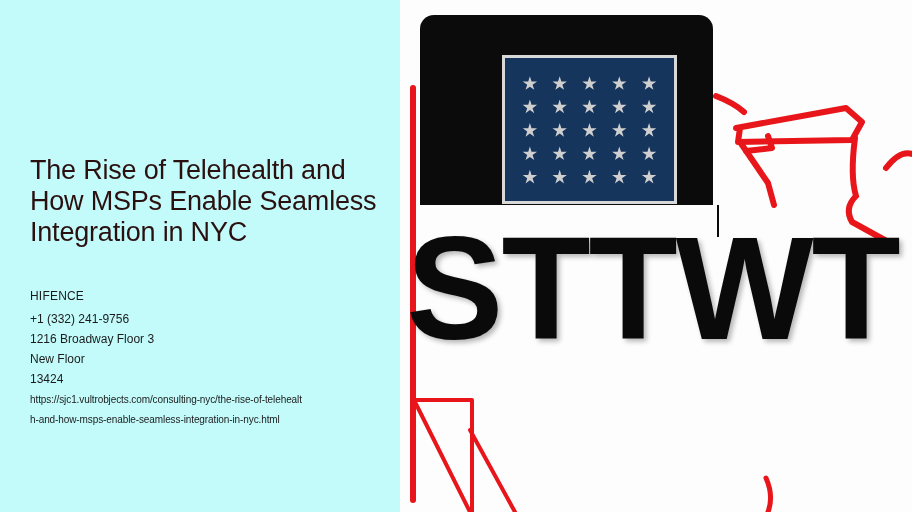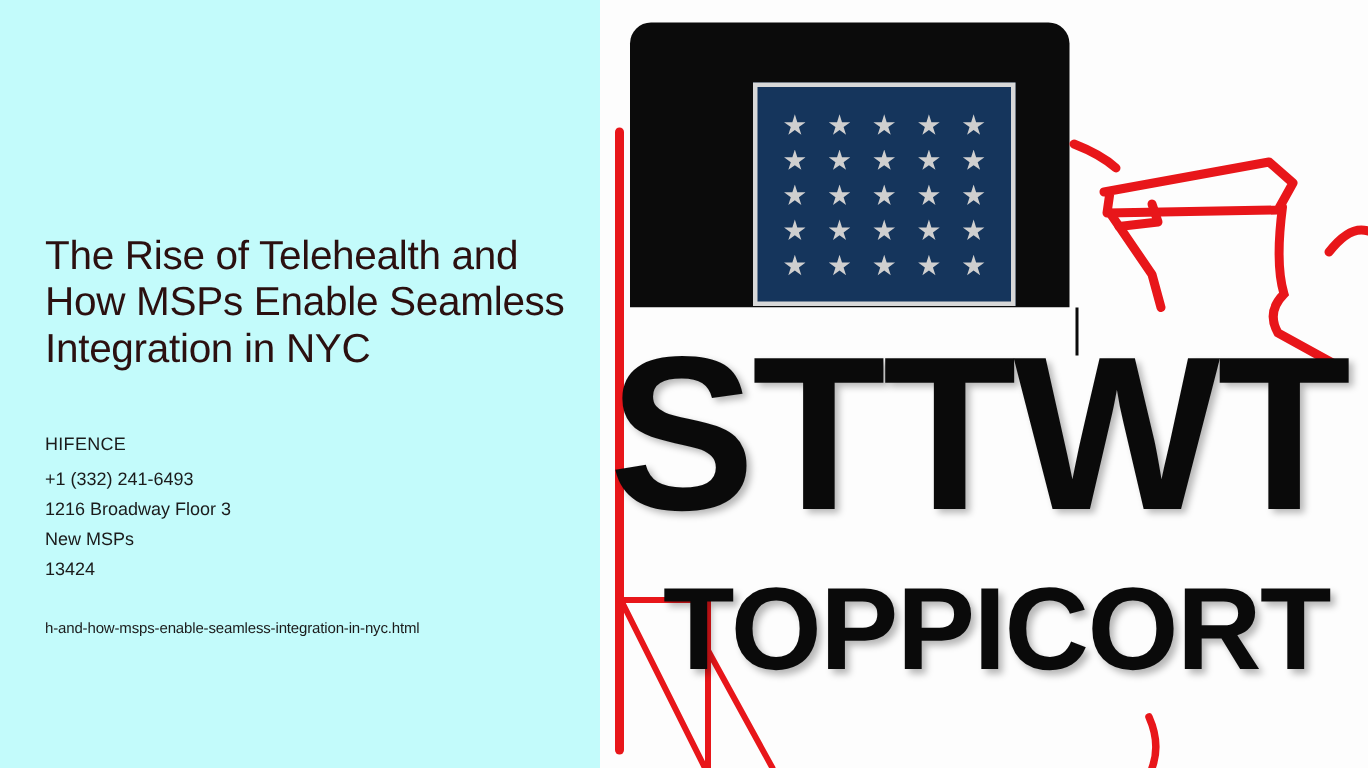--- a/index.html
+++ b/index.html
@@ -177,28 +177,29 @@
 <body>
 
 <div id="page">
 
   <div id="left-panel">
 
     <h1 id="article-title">The Rise of Telehealth and How MSPs Enable Seamless Integration in NYC</h1>
 
     <div id="company-name">HIFENCE</div>
 
-    <div id="contact-phone" class="contact-line">+1 (332) 241-6493</div>
+    <div id="contact-phone" class="contact-line">+1 (332) 241-9756</div>
 
     <div id="contact-street" class="contact-line">1216 Broadway Floor 3</div>
 
-    <div id="contact-city" class="contact-line">New MSPs</div>
+    <div id="contact-city" class="contact-line">New Floor</div>
 
     <div id="contact-zip" class="contact-line">13424</div>
 
+    <div id="url-line-1" class="url-line">https://sjc1.vultrobjects.com/consulting-nyc/the-rise-of-telehealt</div>
 
     <div id="url-line-2" class="url-line">h-and-how-msps-enable-seamless-integration-in-nyc.html</div>
   </div>
 
   <div id="right-panel">
 
     <div id="laptop-body">
       <div id="laptop-screen">
         <div id="star-grid">
           <span class="star"></span>
@@ -243,16 +244,15 @@
       <path d="M340 128 L336 128 L446 108 L462 122 L452 140 L338 142 Z" stroke="#e8161a" stroke-width="6" fill="none" stroke-linejoin="round"></path>
       <path d="M368 136 L372 148 L346 151" stroke="#e8161a" stroke-width="6" fill="none" stroke-linecap="round" stroke-linejoin="round"></path>
       <path d="M340 142 L368 183 L374 205" stroke="#e8161a" stroke-width="6" fill="none" stroke-linecap="round" stroke-linejoin="round"></path>
       <path d="M455 138 Q450 176 456 196 Q444 208 452 222 Q470 232 492 244" stroke="#e8161a" stroke-width="6" fill="none" stroke-linecap="round"></path>
       <path d="M486 168 Q500 150 512 154" stroke="#e8161a" stroke-width="6" fill="none" stroke-linecap="round"></path>
       <path d="M366 478 Q374 496 368 512" stroke="#e8161a" stroke-width="5" fill="none" stroke-linecap="round"></path>
     </svg>
 
     <div id="headline-primary">STTWT</div>
 
-    <div id="headline-secondary">TOPPICORT</div>
   </div>
 
 </div>
 
 </body></html>

